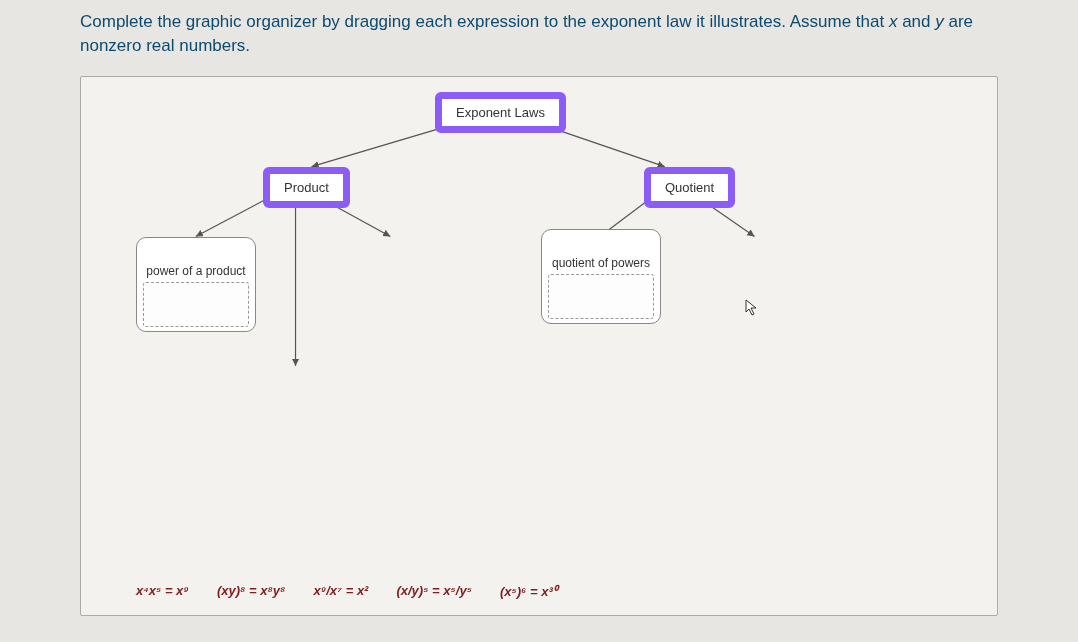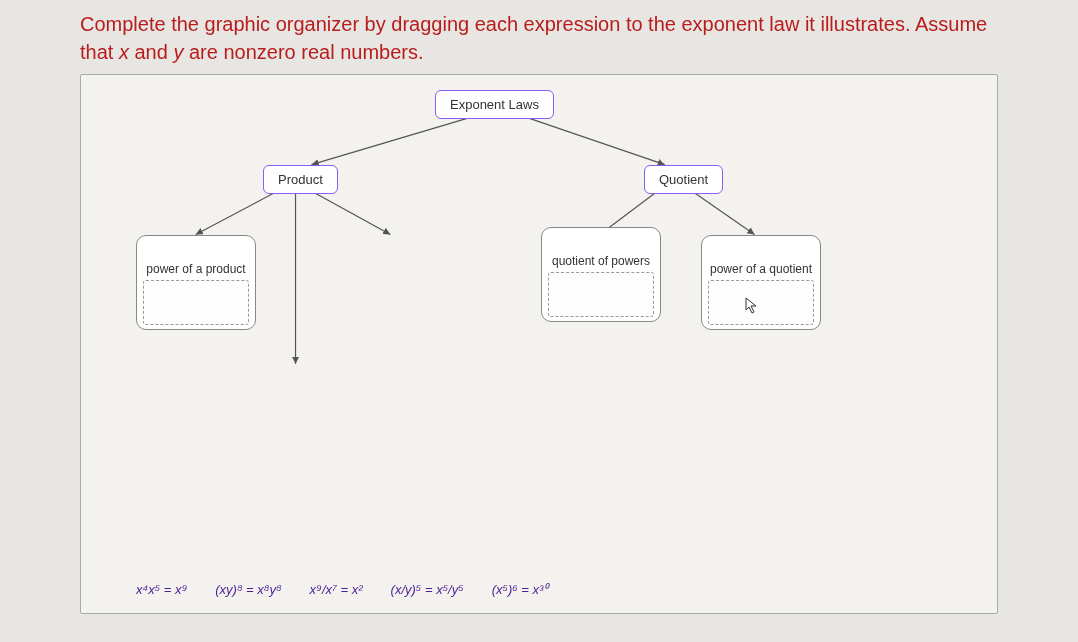--- a/index.html
+++ b/index.html
@@ -5,38 +5,38 @@
     * { box-sizing: border-box; margin: 0; padding: 0; }
     body {
       background: #e8e6e2;
       font-family: Arial, sans-serif;
       width: 1078px;
       height: 642px;
       padding: 10px 80px;
       color: #333;
     }
     .instructions {
-      font-size: 20px;
-      color: #b91c1c;
-      margin-bottom: 8px;
+      font-size: 17px;
+      color: #0c4a6e;
+      margin-bottom: 18px;
       line-height: 1.4;
     }
     .instructions .var { font-style: italic; }
     .worksheet {
       background: #f4f2ee;
       border: 1px solid #aaa;
       position: relative;
       height: 540px;
       width: 100%;
       border-radius: 2px;
     }
     .node-box {
       position: absolute;
       background: #fff;
-      border: 1px solid #8b5cf6;
+      border: 7px solid #8b5cf6;
       border-radius: 6px;
       padding: 6px 14px;
       font-size: 13px;
       color: #333;
     }
     .leaf-container {
       position: absolute;
       background: #fff;
       border: 1px solid #888;
       border-radius: 10px;
@@ -63,24 +63,25 @@
     .draggable-row {
       position: absolute;
       bottom: 15px;
       left: 55px;
       display: flex;
       gap: 28px;
       align-items: center;
     }
     .draggable-expr {
       font-size: 13px;
-      color: #4c1d95;
+      color: #7f1d1d;
       font-style: italic;
       cursor: grab;
       user-select: none;
+      font-weight: bold;
     }
     svg.connectors {
       position: absolute;
       top: 0; left: 0;
       width: 100%; height: 100%;
       pointer-events: none;
     }
     .cursor-icon {
       position: absolute;
       width: 14px;
@@ -134,24 +135,20 @@
     <div class="leaf-label">power of a product</div>
     <div class="drop-slot"></div>
   </div>
 
 
   <div class="leaf-container" style="left:460px; top:152px;">
     <div class="leaf-label">quotient of powers</div>
     <div class="drop-slot"></div>
   </div>
 
-  <div class="leaf-container" style="left:620px; top:160px;">
-    <div class="leaf-label">power of a quotient</div>
-    <div class="drop-slot"></div>
-  </div>
 
 
   <div class="cursor-icon" style="left:664px; top:222px;">
     <svg viewBox="0 0 14 18">
       <path d="M1,1 L1,13 L4,10 L7,16 L9,15 L6,9 L11,9 Z" fill="#fff" stroke="#333" stroke-width="1"></path>
     </svg>
   </div>
 
   <div class="draggable-row">
     <div class="draggable-expr">x⁴x⁵ = x⁹</div>

